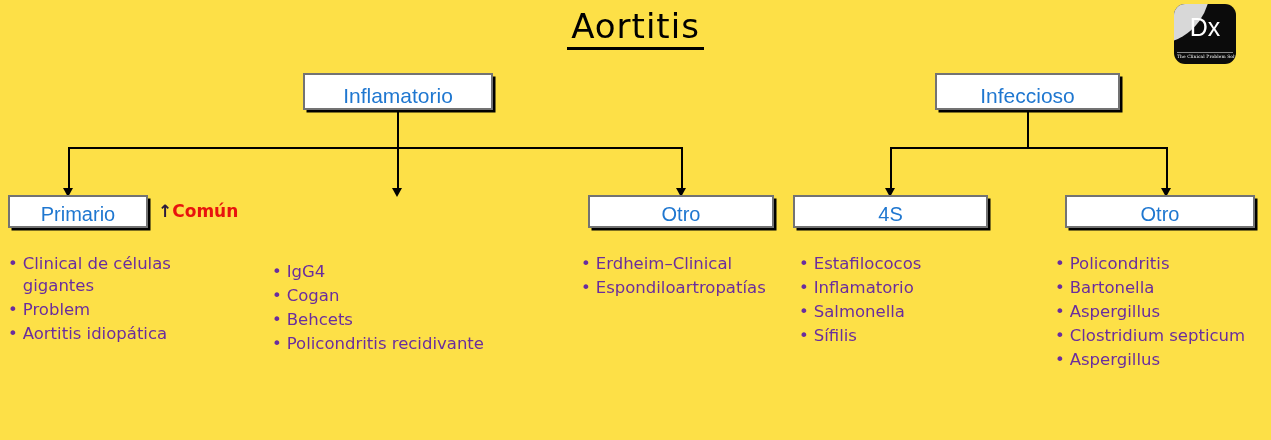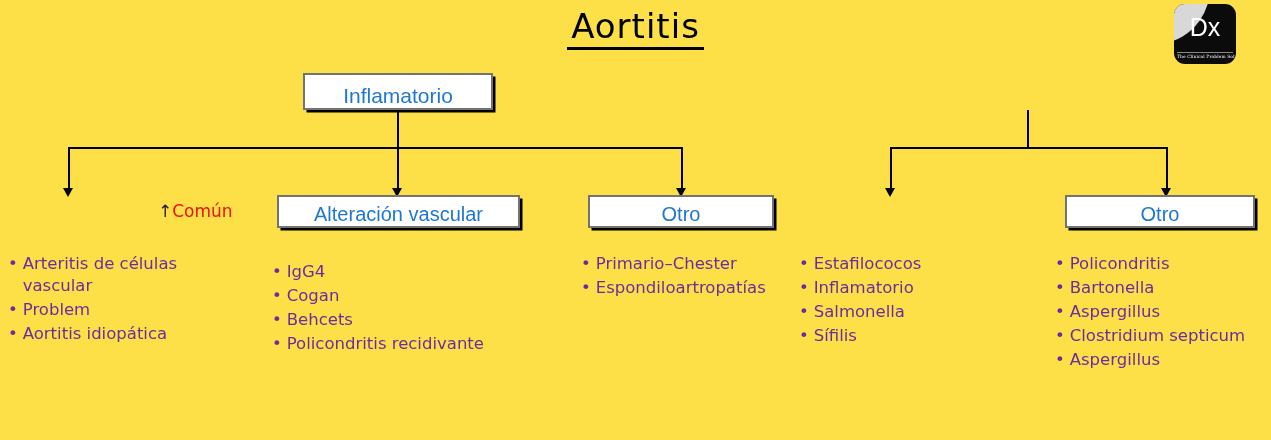--- a/index.html
+++ b/index.html
@@ -118,20 +118,21 @@
     border-top: 9px solid #000000;
   }
 
   
   .annot {
     position: absolute;
     font-family: "DejaVu Sans", sans-serif;
     font-size: 17px;
     white-space: nowrap;
     color: #e8130e;
+    font-weight: bold;
   }
   .annot .uparrow {
     color: #2b1a3d;
     font-size: 17px;
   }
 
   
   .blist {
     position: absolute;
     font-family: "DejaVu Sans", sans-serif;
@@ -178,50 +179,56 @@
 
   <div class="ln v" style="left:68px; top:147px; height:44px;"></div>
   <div class="arrowhead" style="left:63px; top:188px;"></div>
 
   <div class="ln v" style="left:397px; top:147px; height:44px;"></div>
   <div class="arrowhead" style="left:392px; top:188px;"></div>
 
   <div class="ln v" style="left:681px; top:147px; height:44px;"></div>
   <div class="arrowhead" style="left:676px; top:188px;"></div>
 
+  <div class="node" style="left:8px; top:195px; width:140px; height:33px;">
+    <span>Primario</span>
+  </div>
 
   <div class="annot" style="left:158px; top:201px;">
     <span class="uparrow">↑</span><span>Común</span>
   </div>
 
-  <div class="node" style="left:277px; top:195px; width:243px; height:33px;">
-    <span>Alteración vascular</span>
-  </div>
 
   <div class="node" style="left:588px; top:195px; width:186px; height:33px;">
     <span>Otro</span>
   </div>
 
+  <div class="node level1" style="left:935px; top:73px; width:185px; height:37px;">
+    <span>Infeccioso</span>
+  </div>
 
   <div class="ln v" style="left:1027px; top:110px; height:38px;"></div>
   <div class="ln h" style="left:890px; top:147px; width:276px;"></div>
   <div class="ln v" style="left:890px; top:147px; height:44px;"></div>
   <div class="arrowhead" style="left:885px; top:188px;"></div>
   <div class="ln v" style="left:1166px; top:147px; height:44px;"></div>
   <div class="arrowhead" style="left:1161px; top:188px;"></div>
 
+  <div class="node" style="left:793px; top:195px; width:195px; height:33px;">
+    <span>4S</span>
+  </div>
 
   <div class="node" style="left:1065px; top:195px; width:190px; height:33px;">
     <span>Otro</span>
   </div>
 
   <div class="blist" style="left:8px; top:253px; width:215px;">
     <div class="bullet-row">
       <span class="dot">•</span>
-      <span class="txt">Arteritis de células vascular</span>
+      <span class="txt">Clinical de células gigantes</span>
     </div>
     <div class="bullet-row">
       <span class="dot">•</span>
       <span class="txt">Problem</span>
     </div>
     <div class="bullet-row">
       <span class="dot">•</span>
       <span class="txt">Aortitis idiopática</span>
     </div>
   </div>
@@ -241,21 +248,21 @@
     </div>
     <div class="bullet-row">
       <span class="dot">•</span>
       <span class="txt">Policondritis recidivante</span>
     </div>
   </div>
 
   <div class="blist" style="left:581px; top:253px; width:220px;">
     <div class="bullet-row">
       <span class="dot">•</span>
-      <span class="txt">Primario–Chester</span>
+      <span class="txt">Erdheim–Clinical</span>
     </div>
     <div class="bullet-row">
       <span class="dot">•</span>
       <span class="txt">Espondiloartropatías</span>
     </div>
   </div>
 
   <div class="blist" style="left:799px; top:253px; width:210px;">
     <div class="bullet-row">
       <span class="dot">•</span>

